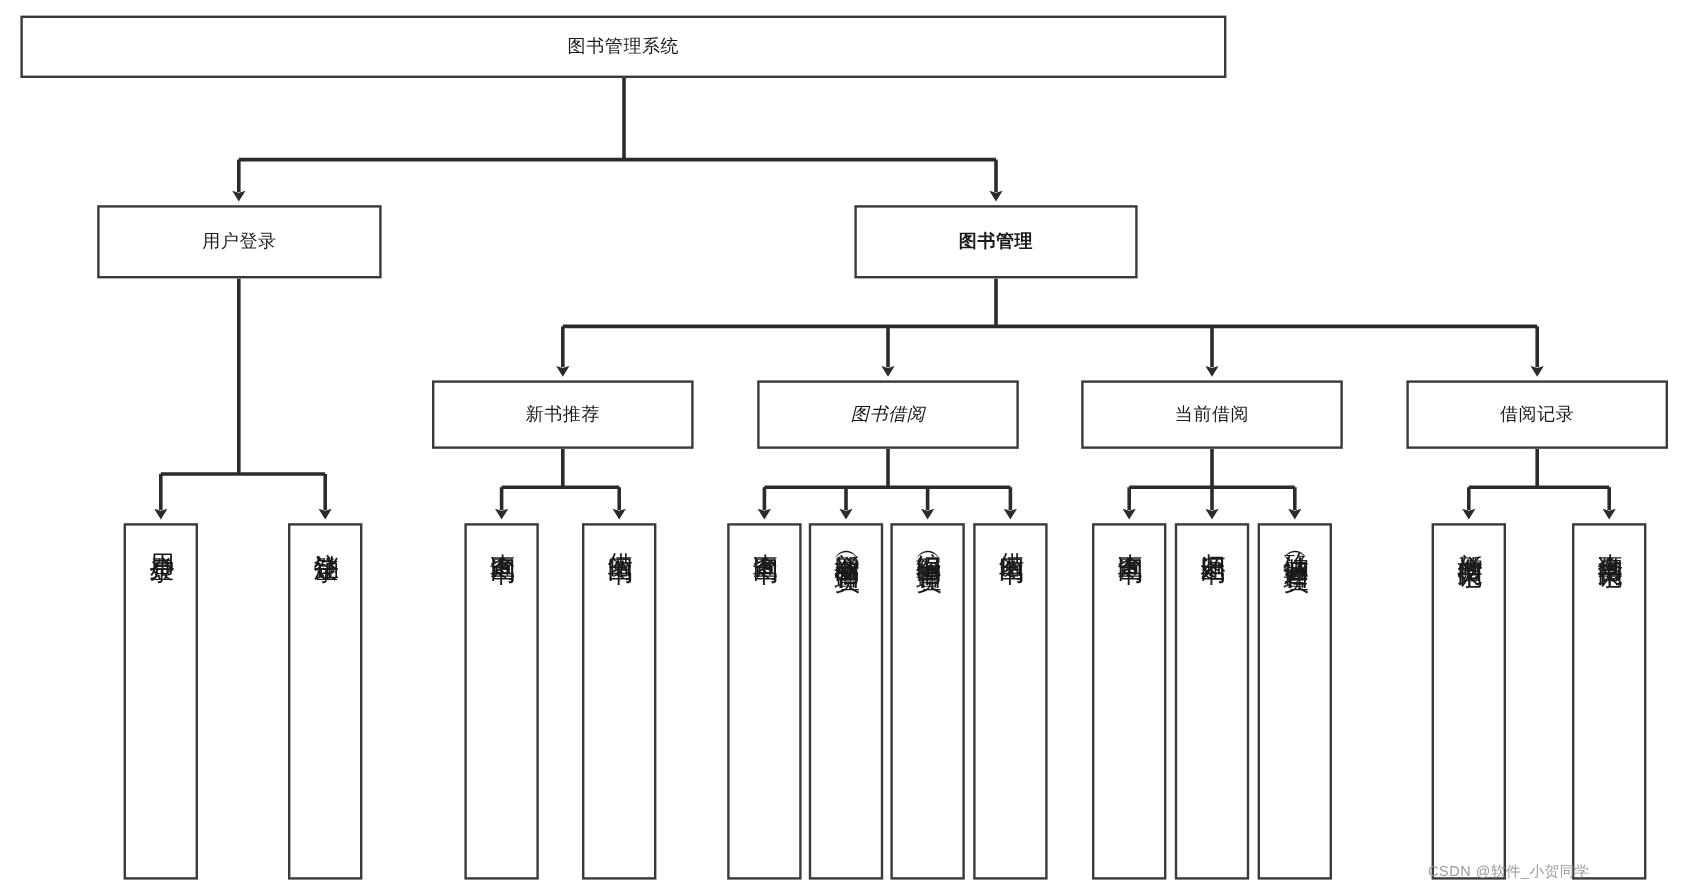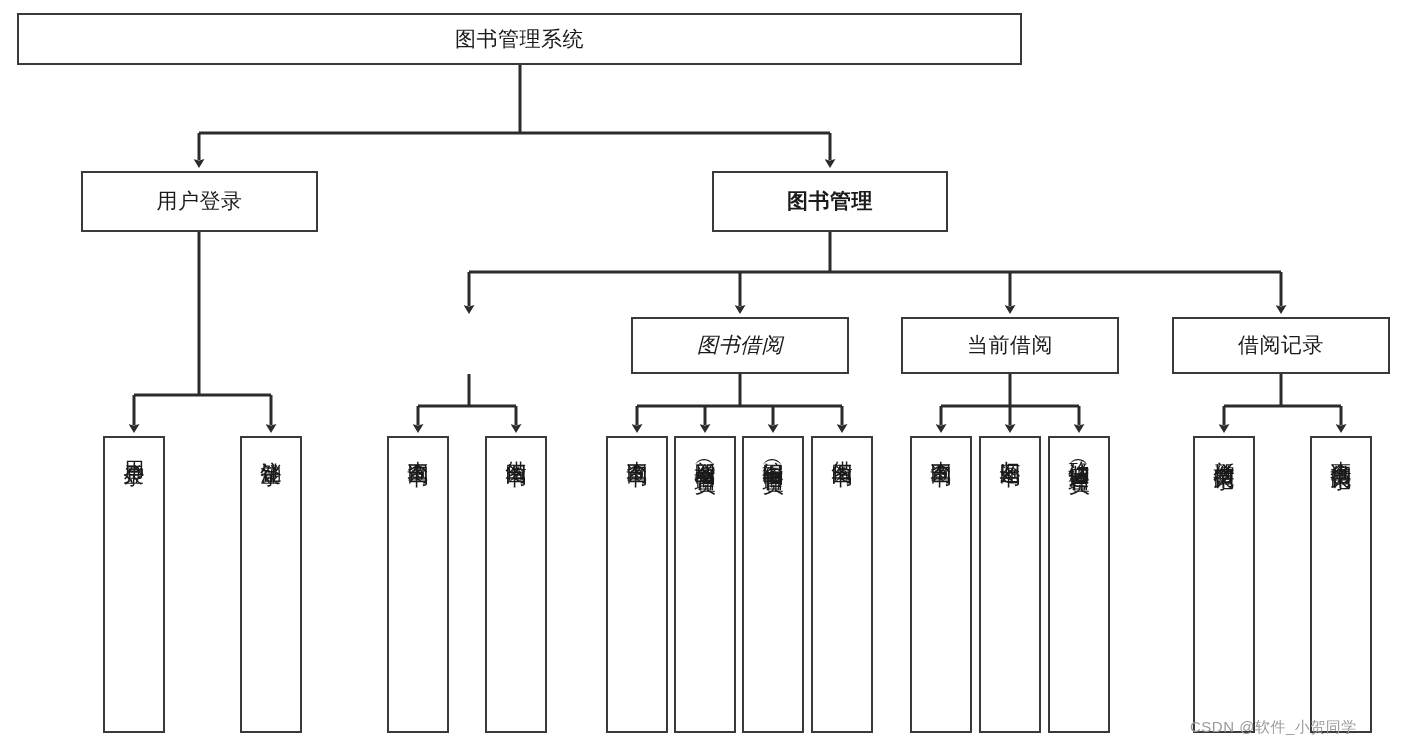--- a/index.html
+++ b/index.html
@@ -34,37 +34,37 @@
     justify-content: center;
     color: #1a1a1a;
   }
   .node .label {
     display: block;
     text-align: center;
     line-height: 1.16;
     white-space: pre-line;
   }
   .node.horiz .label {
-    font-size: 21px;
+    font-size: 15px;
     letter-spacing: 0.5px;
   }
   .node.vert {
     align-items: flex-start;
     padding-top: 6px;
   }
   .node.vert .label {
     writing-mode: vertical-rl;
     text-orientation: upright;
     font-size: 21px;
     letter-spacing: 2px;
     line-height: 1.05;
   }
   .watermark {
     position: absolute;
-    font-size: 15px;
+    font-size: 12px;
     color: #9a9a9a;
     white-space: nowrap;
     letter-spacing: 0.5px;
   }
 </style>
 </head>
 <body>
 
 <div id="canvas">
 
@@ -123,20 +123,23 @@
   </div>
 
   <div class="node horiz" style="left:81px; top:171px; width:237px; height:61px;">
     <span class="label">用户登录</span>
   </div>
 
   <div class="node horiz" style="left:712px; top:171px; width:236px; height:61px;font-weight:bold;">
     <span class="label">图书管理</span>
   </div>
 
+  <div class="node horiz" style="left:360px; top:317px; width:218px; height:57px;">
+    <span class="label">新书推荐</span>
+  </div>
 
   <div class="node horiz" style="left:631px; top:317px; width:218px; height:57px;font-style:italic;">
     <span class="label">图书借阅</span>
   </div>
 
   <div class="node horiz" style="left:1172px; top:317px; width:218px; height:57px;">
     <span class="label">借阅记录</span>
   </div>
 
   <div class="node horiz" style="left:901px; top:317px; width:218px; height:57px;">

